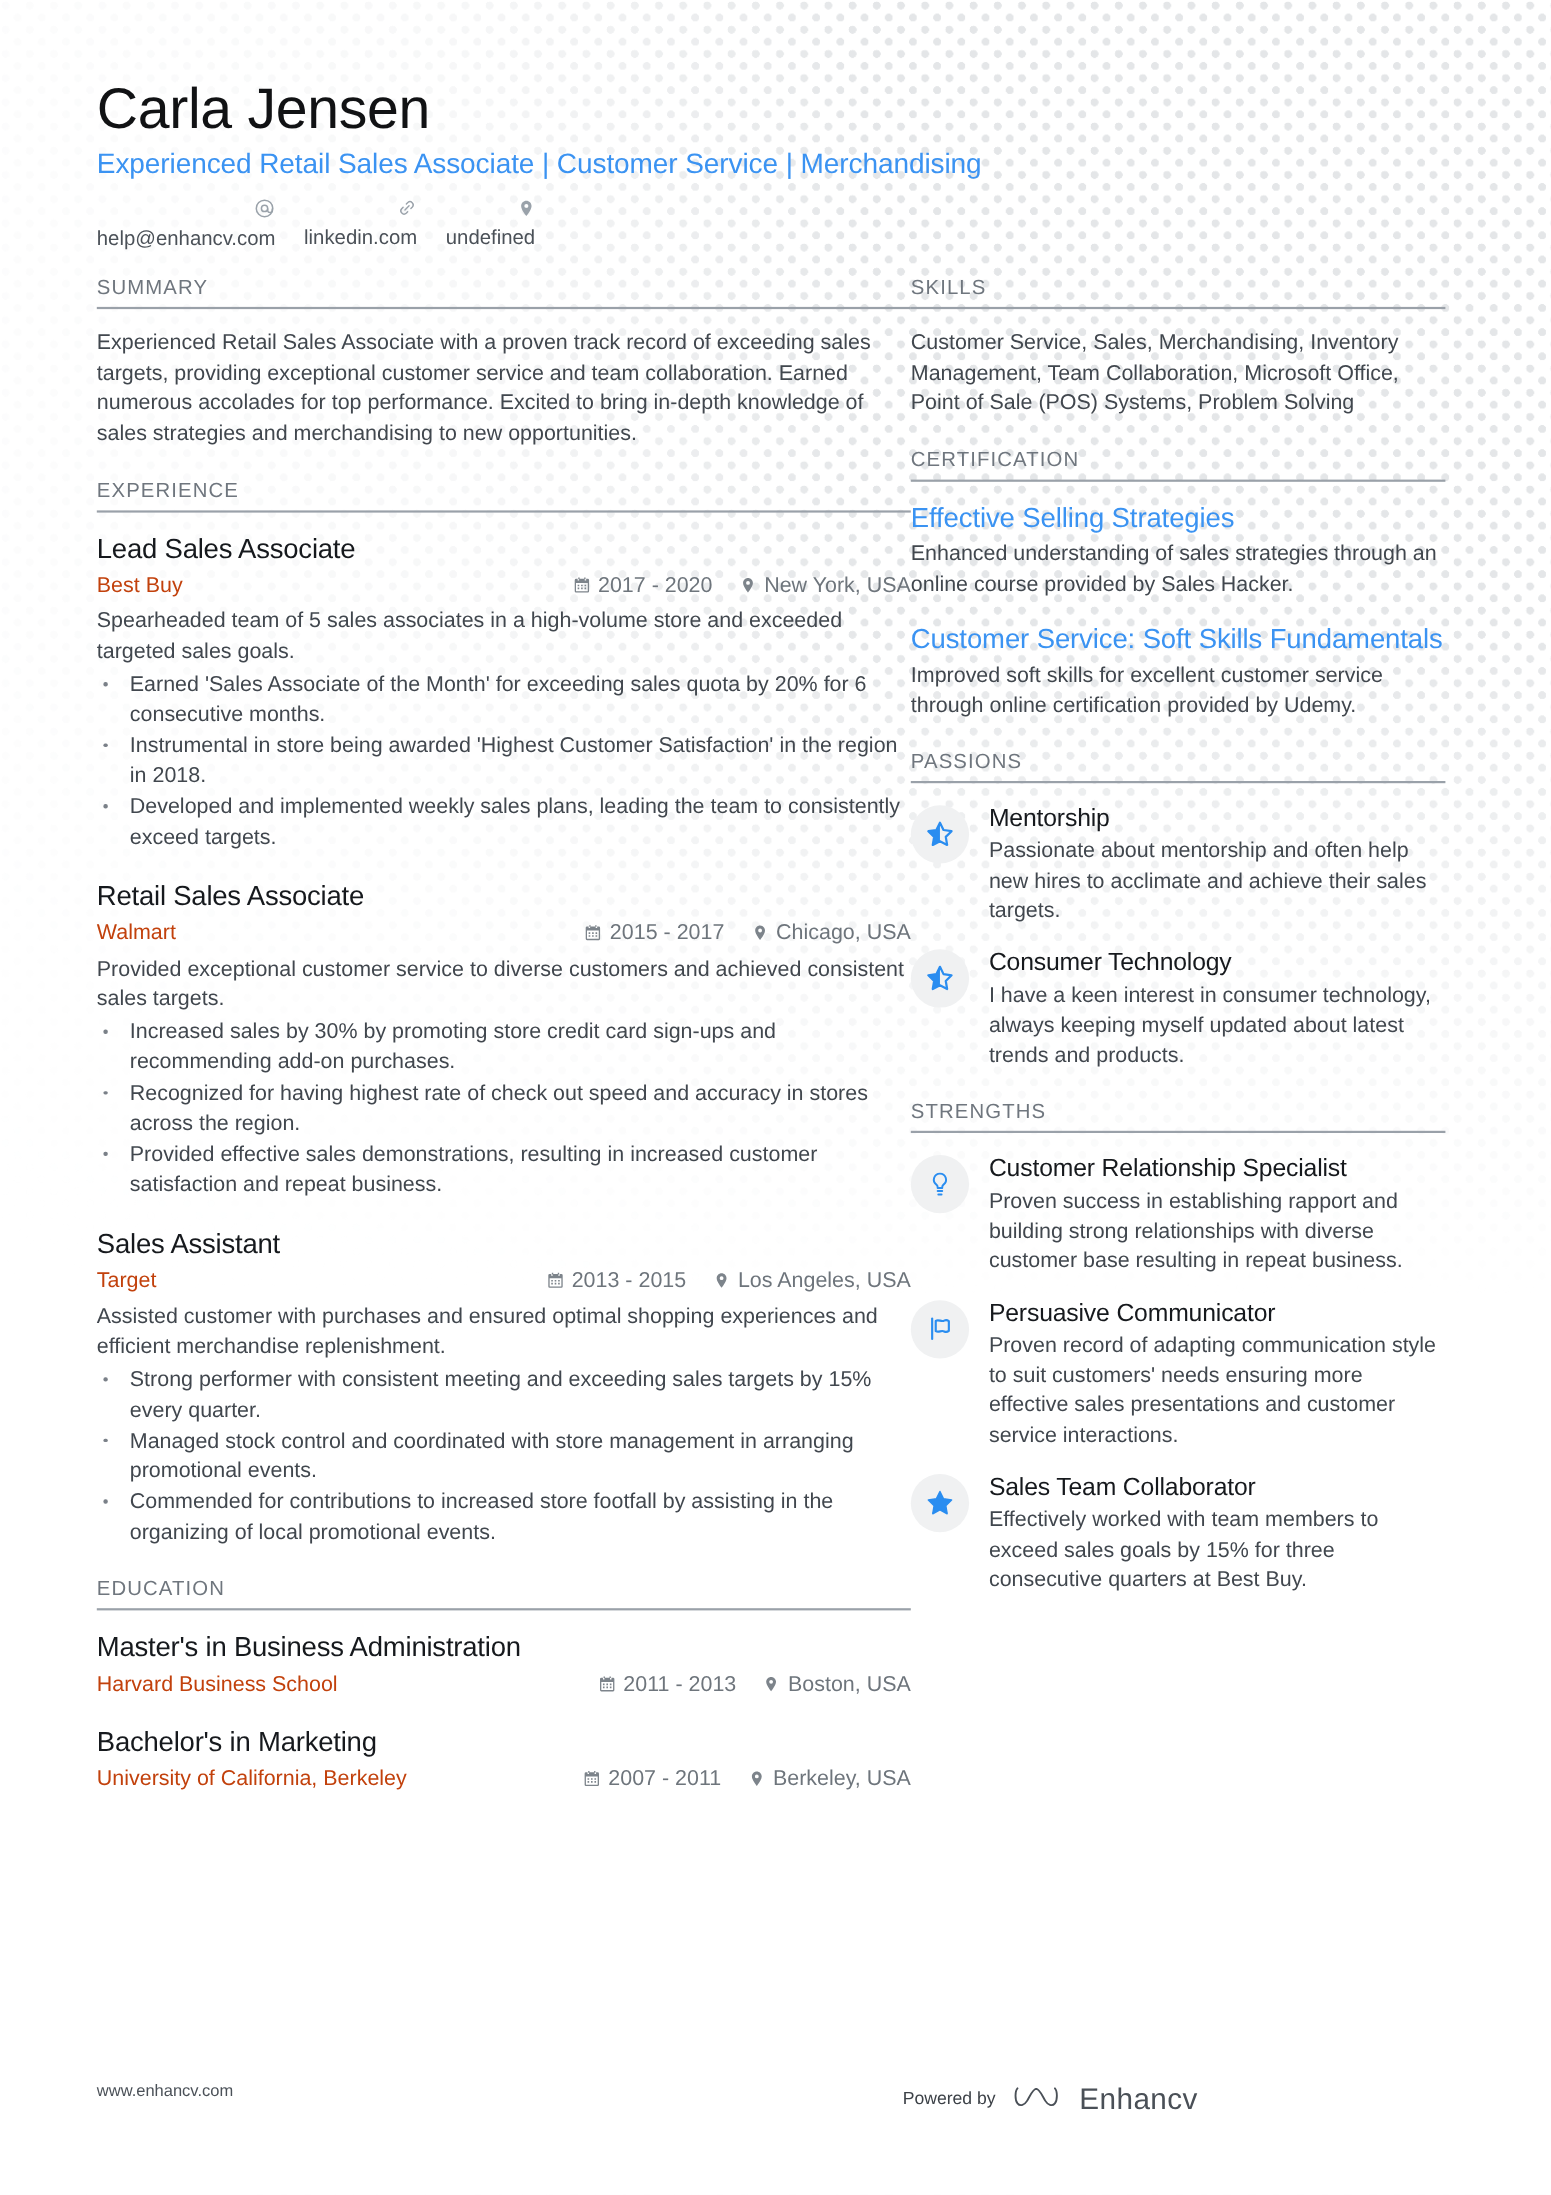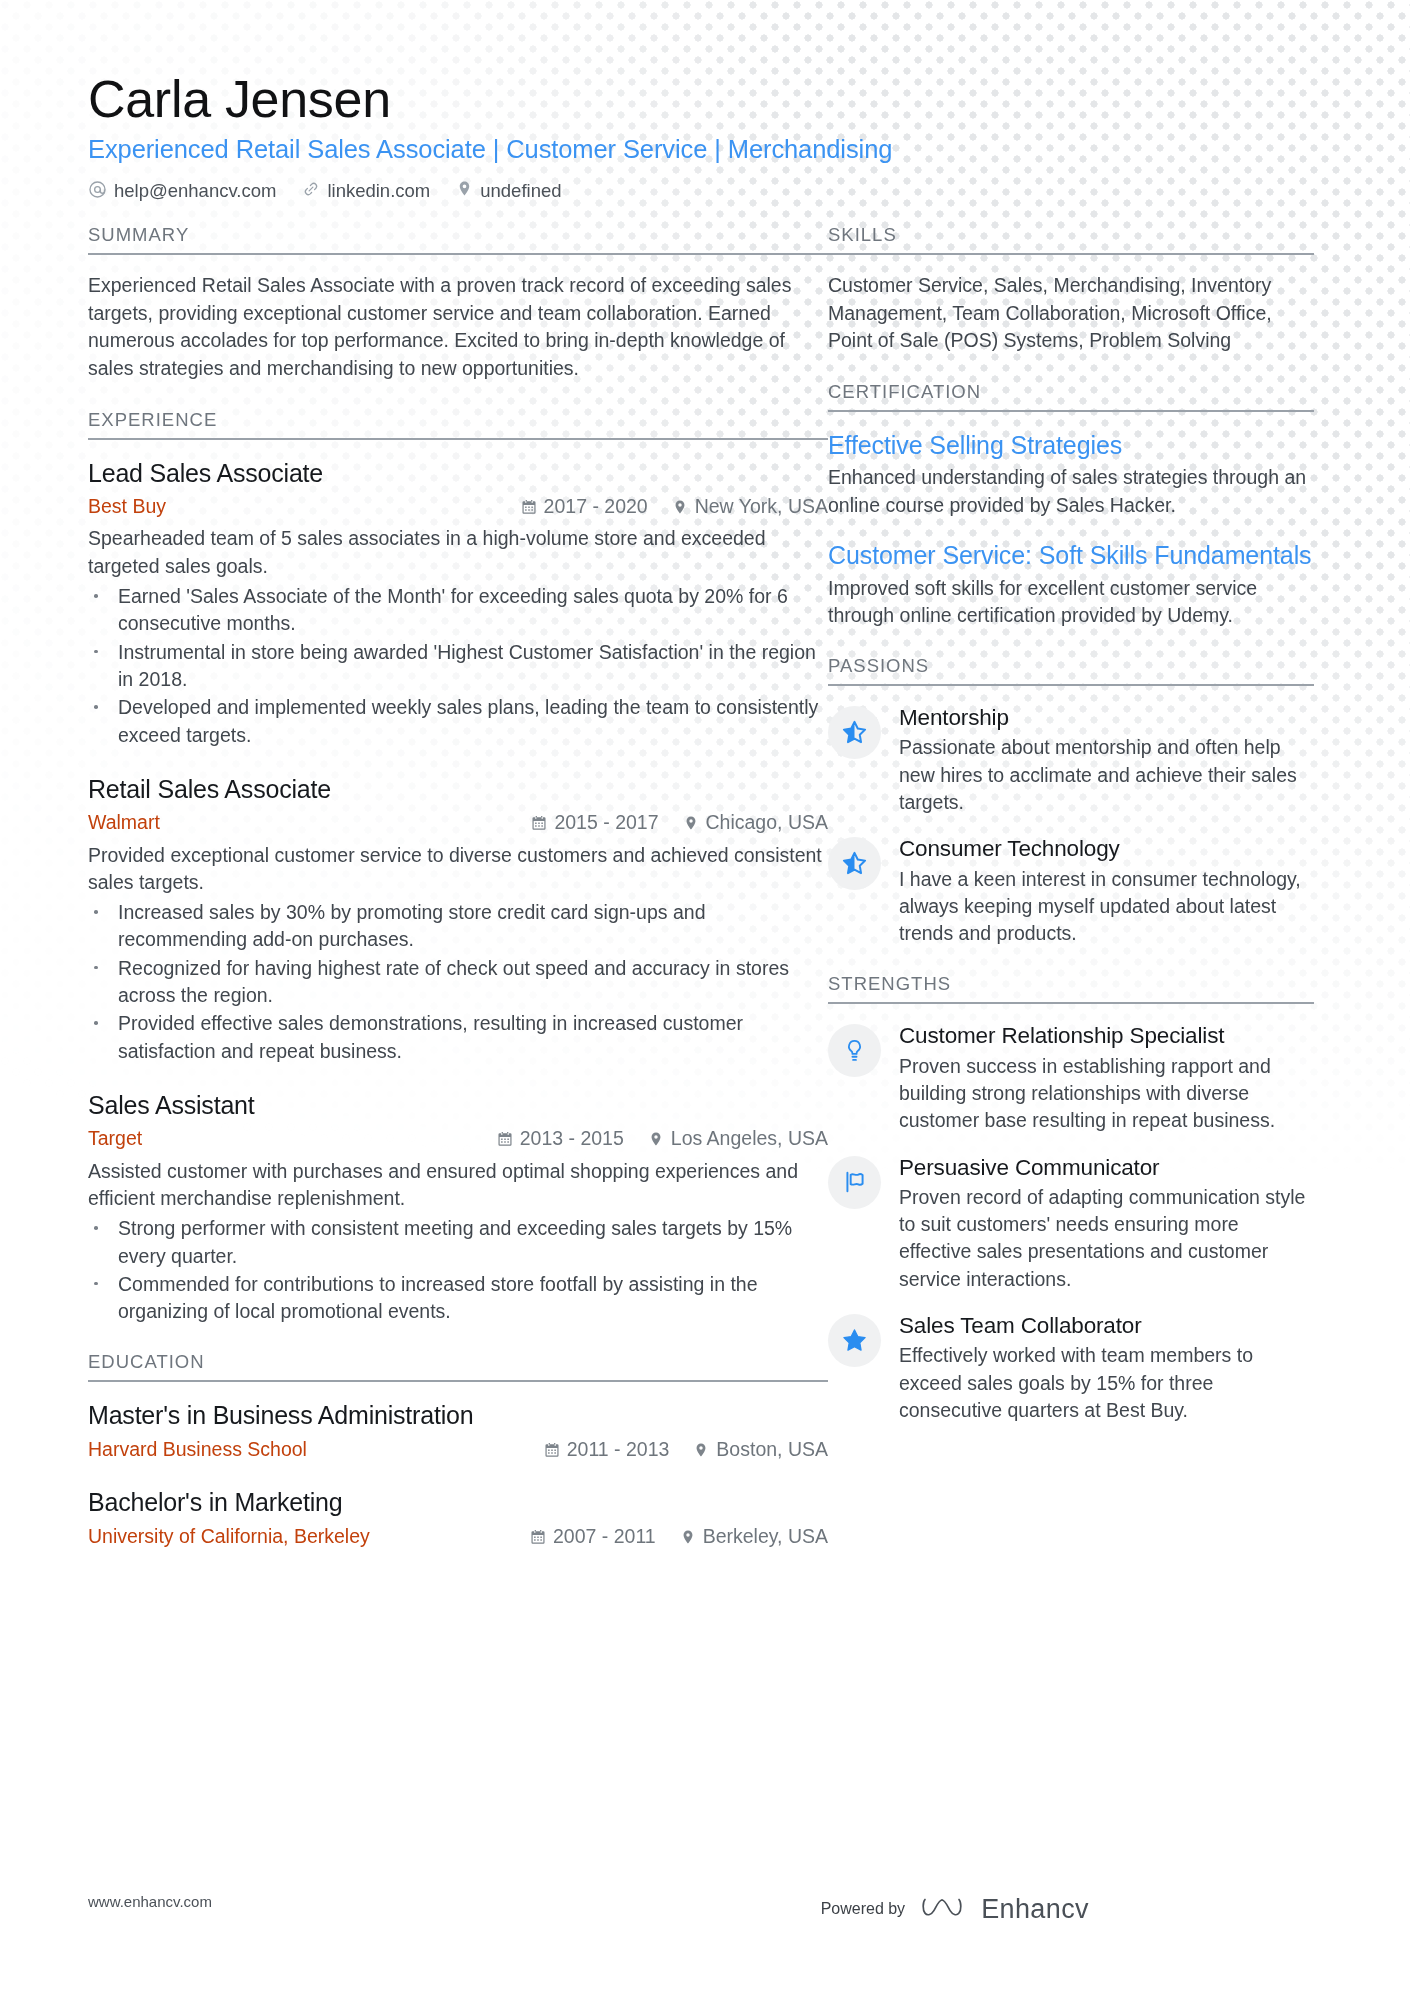--- a/index.html
+++ b/index.html
@@ -68,21 +68,21 @@
   }
 
   .contact-row {
     display:flex;
     align-items:center;
     gap:26px;
     margin-top:13px;
     font-size:18.5px;
     color:#4b5158;
   }
-  .contact-item { display:flex; align-items:flex-start; gap:7px; }
+  .contact-item { display:flex; align-items:flex-end; gap:7px;flex-direction:column; }
   .contact-item .ci { color:#9aa2aa; display:flex; align-items:center; }
 
   
   #body-cols {
     display:flex;
     margin-top:18px;
   }
   #col-left  { width:740px; flex:0 0 740px; }
   #col-right { width:486px; flex:0 0 486px; }
 
@@ -361,20 +361,21 @@
                     <path d="M12 2.2c-3.7 0-6.7 3-6.7 6.7 0 5 6.7 12.9 6.7 12.9s6.7-7.9 6.7-12.9c0-3.7-3-6.7-6.7-6.7zm0 9.3a2.6 2.6 0 1 1 0-5.2 2.6 2.6 0 0 1 0 5.2z"></path>
                   </svg>
                 </span>
                 <span>Los Angeles, USA</span>
               </span>
             </span>
           </div>
           <div class="entry-desc">Assisted customer with purchases and ensured optimal shopping experiences and efficient merchandise replenishment.</div>
           <ul class="bullets">
             <li>Strong performer with consistent meeting and exceeding sales targets by 15% every quarter.</li>
+            <li>Managed stock control and coordinated with store management in arranging promotional events.</li>
             <li>Commended for contributions to increased store footfall by assisting in the organizing of local promotional events.</li>
           </ul>
         </div>
       </div>
 
       <div class="section">
         <div class="section-title">EDUCATION</div>
 
         <div class="edu-entry">
           <div class="entry-title">Master's in Business Administration</div>

